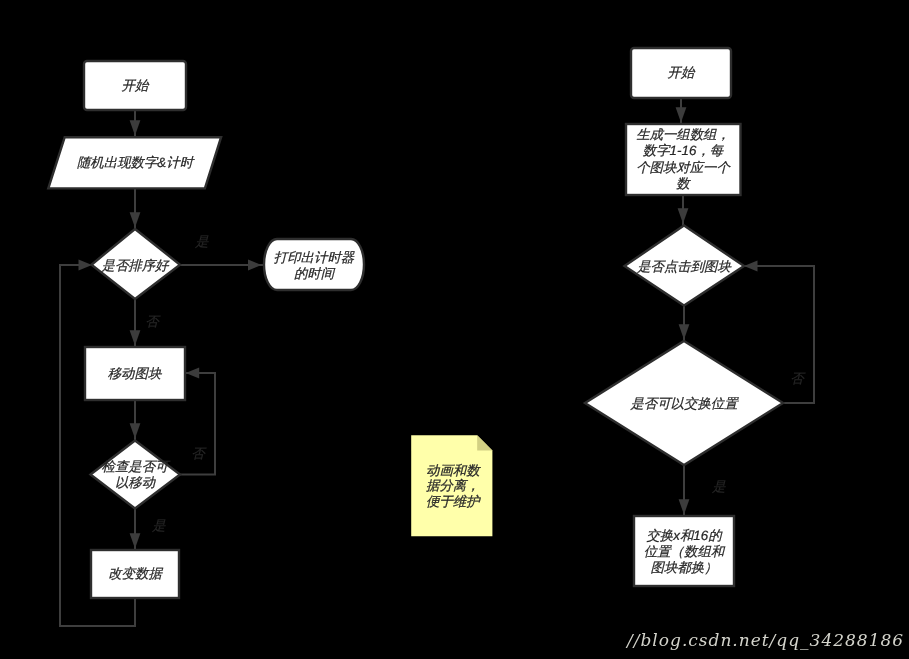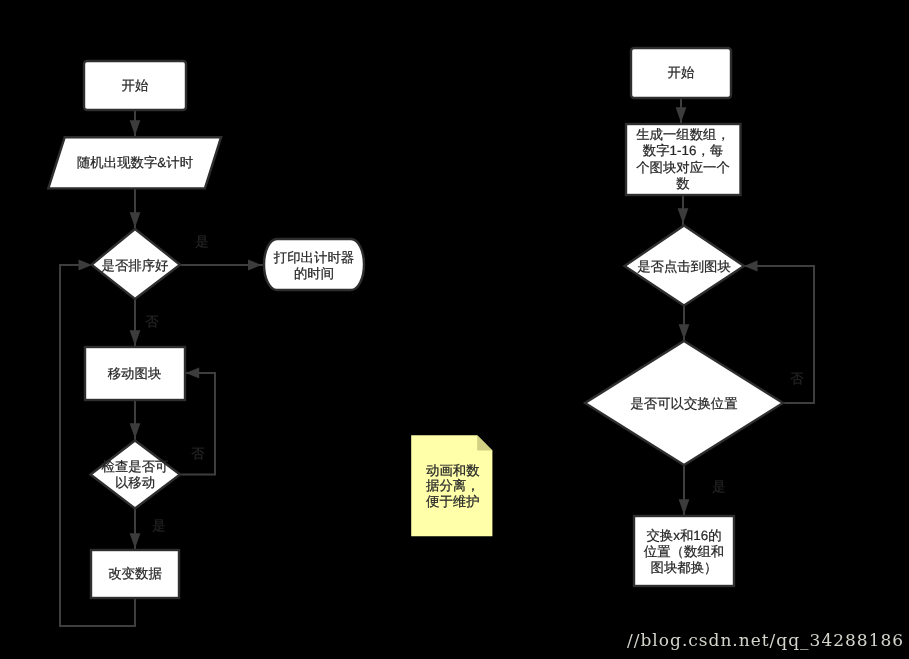--- a/index.html
+++ b/index.html
@@ -12,20 +12,21 @@
     width: 909px;
     height: 659px;
     overflow: hidden;
     font-family: "Liberation Sans", sans-serif;
   }
   #canvas {
     position: relative;
     width: 842px;
     height: 659px;
     background: #000000;
+    font-style: italic;
   }
   svg.diagram {
     position: absolute;
     left: 0;
     top: 0;
     width: 909px;
     height: 659px;
   }
   .node-fill { fill: #ffffff; }
   .node-stroke { stroke: #2e2e2e; stroke-width: 2.4; stroke-linejoin: miter; }

